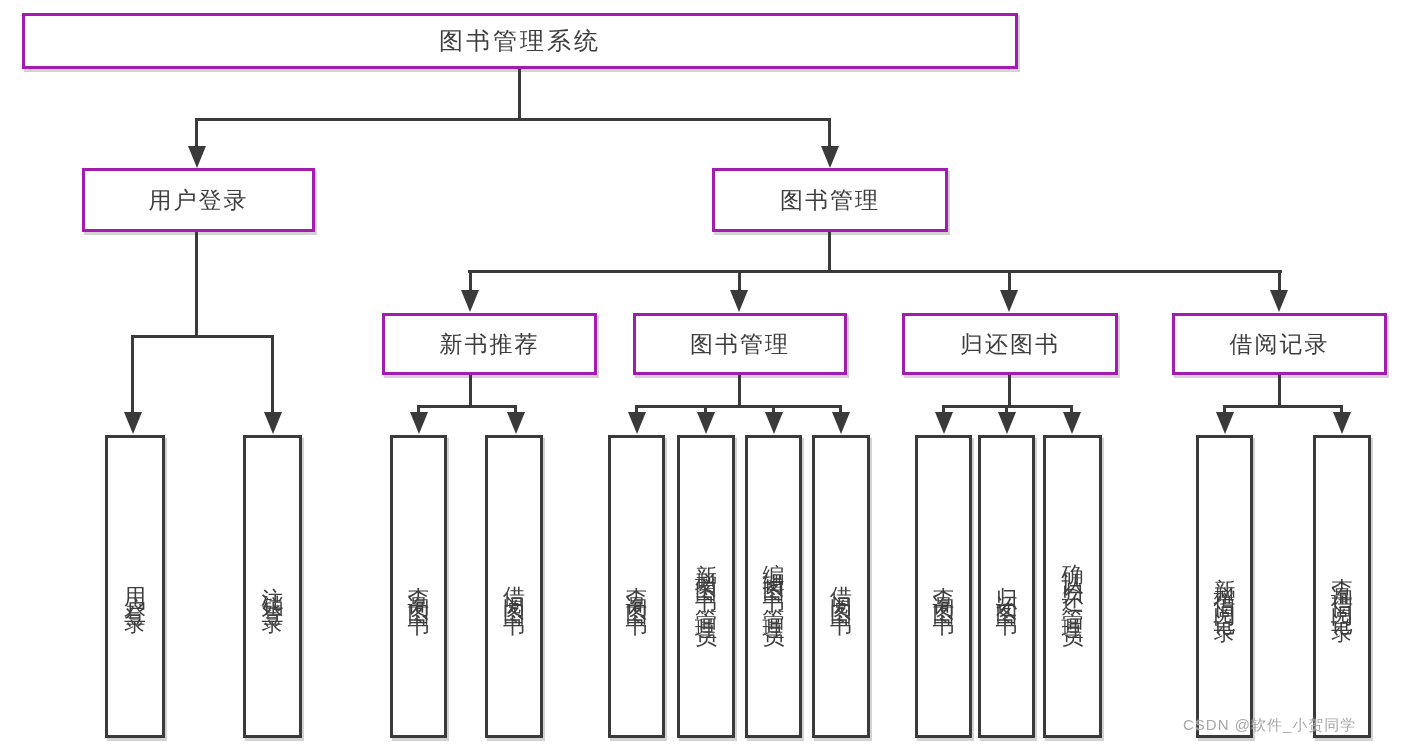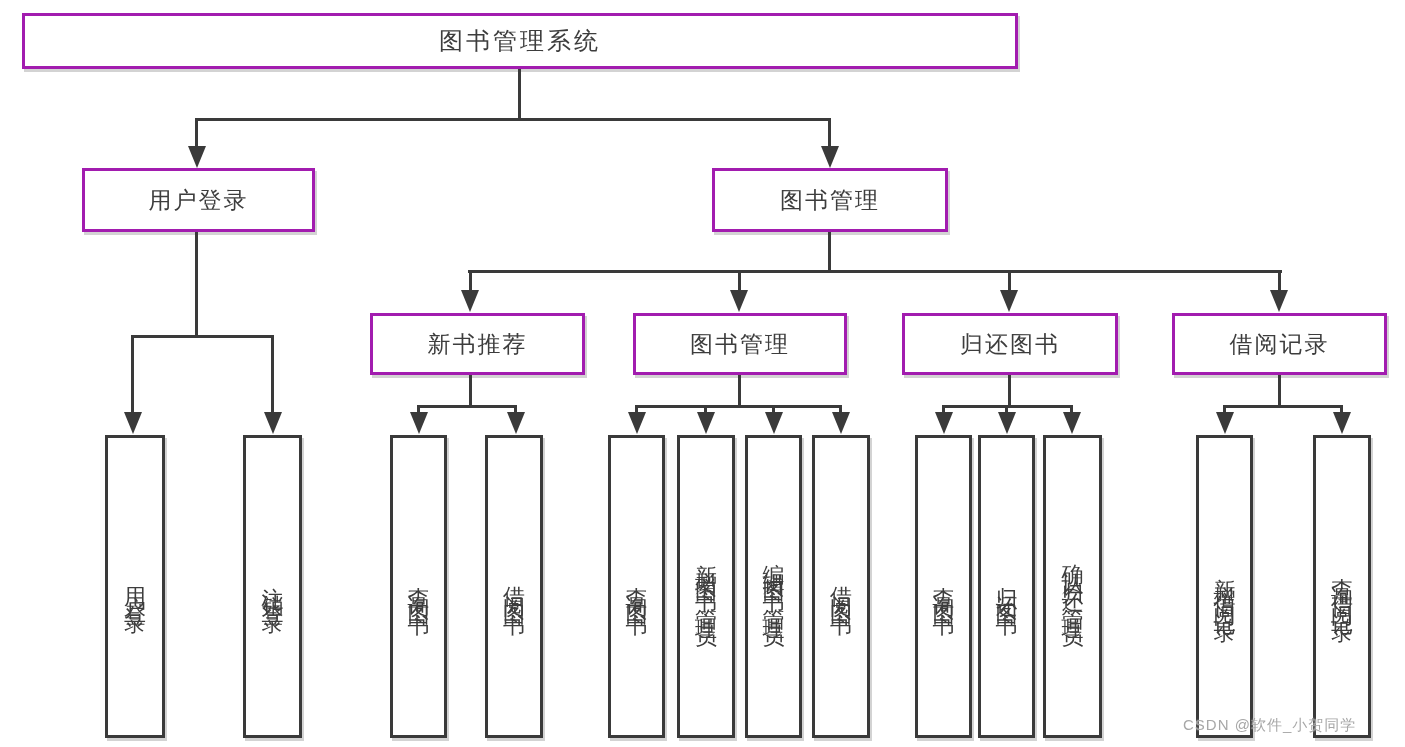--- a/index.html
+++ b/index.html
@@ -44,21 +44,21 @@
     <span class="lbl">图书管理系统</span>
   </div>
 
   <div class="node" style="left:82px;top:168px;width:233px;height:64px;">
     <span class="lbl">用户登录</span>
   </div>
   <div class="node" style="left:712px;top:168px;width:236px;height:64px;">
     <span class="lbl">图书管理</span>
   </div>
 
-  <div class="node" style="left:370px;top:313px;width:215px;height:62px;">
+  <div class="node" style="left:382px;top:313px;width:215px;height:62px;">
     <span class="lbl">新书推荐</span>
   </div>
   <div class="node" style="left:633px;top:313px;width:214px;height:62px;">
     <span class="lbl">图书管理</span>
   </div>
   <div class="node" style="left:902px;top:313px;width:216px;height:62px;">
     <span class="lbl">归还图书</span>
   </div>
   <div class="node" style="left:1172px;top:313px;width:215px;height:62px;">
     <span class="lbl">借阅记录</span>

